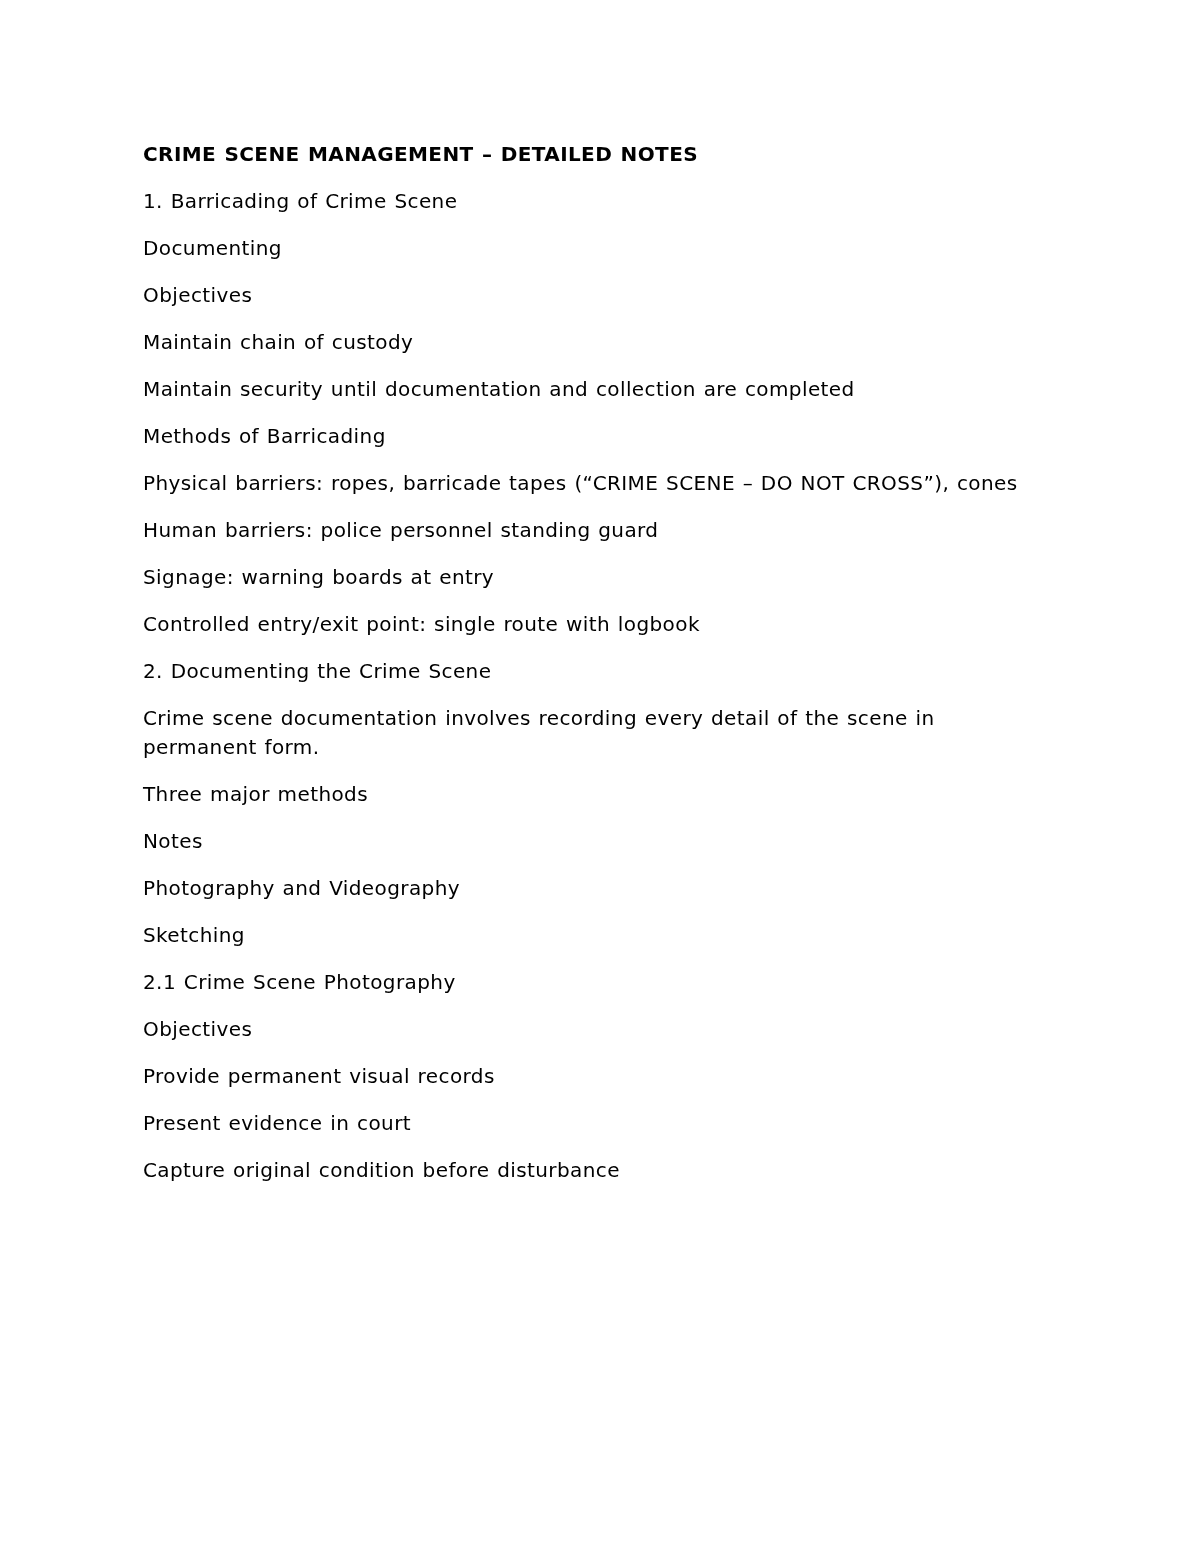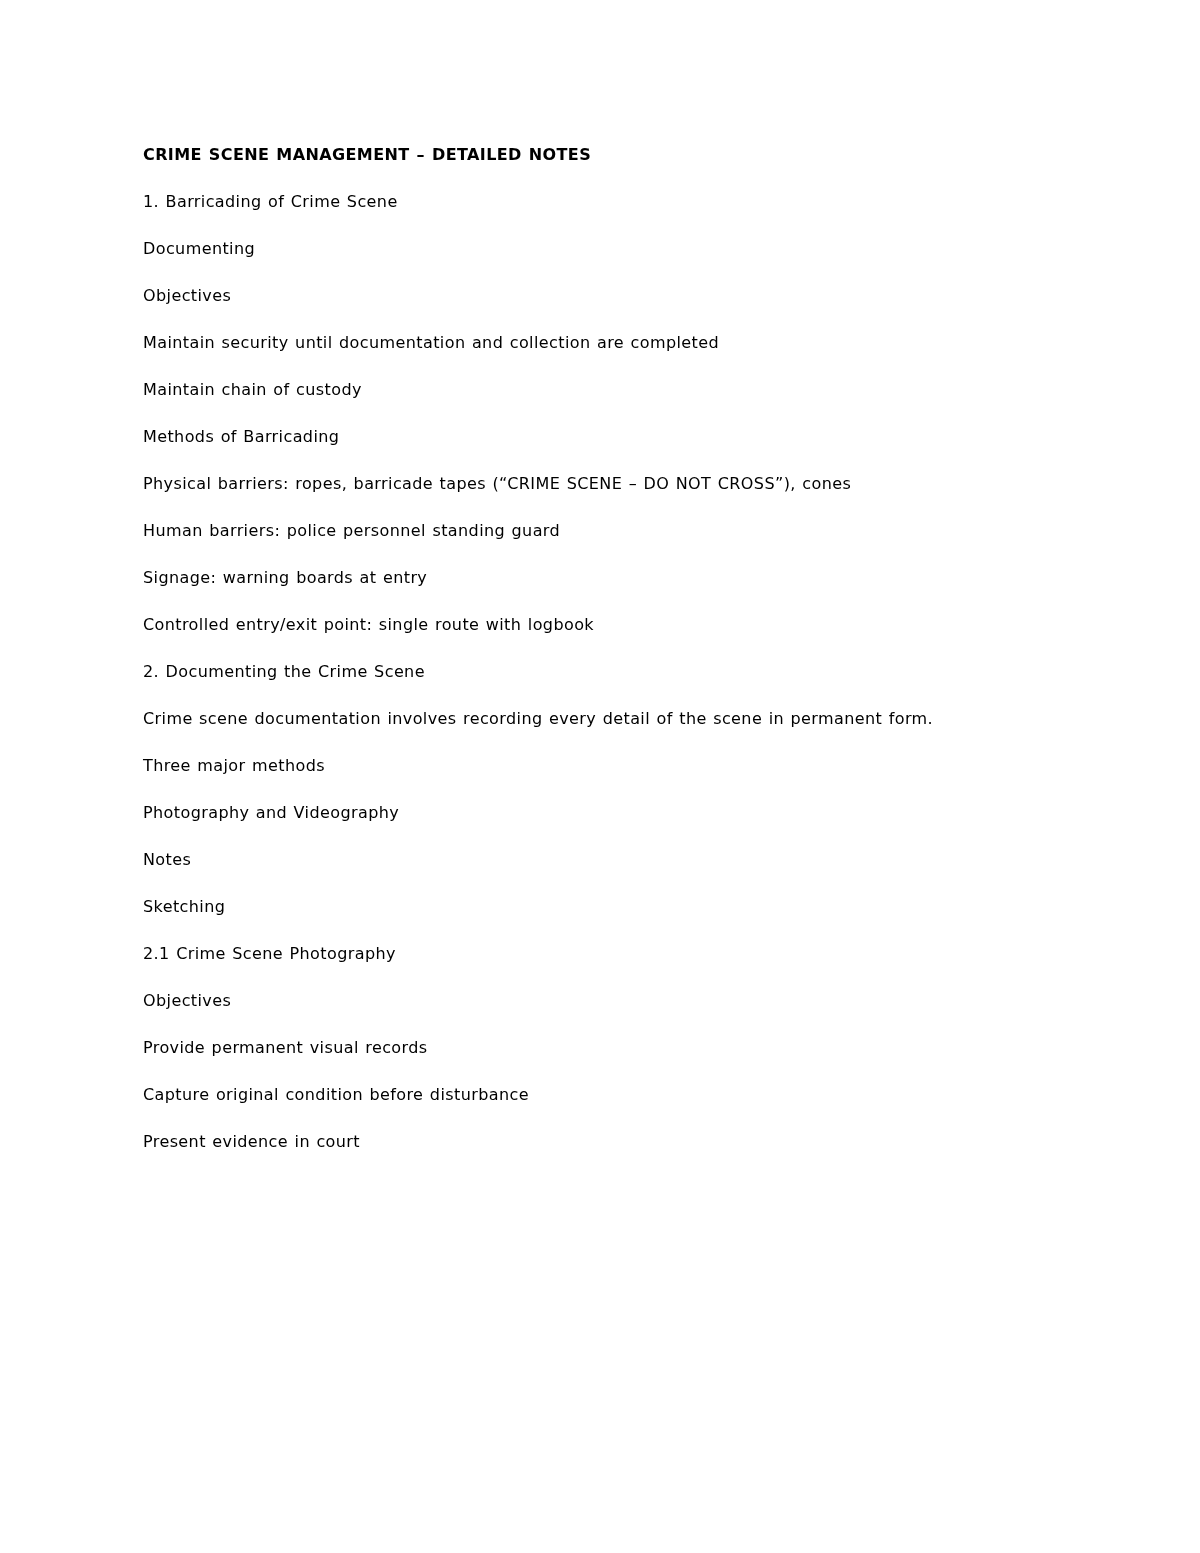--- a/index.html
+++ b/index.html
@@ -15,52 +15,52 @@
     overflow: hidden;
   }
   .page {
     box-sizing: border-box;
     width: 1200px;
     height: 1553px;
     padding: 140px 145px 40px 143px;
     background: #ffffff;
   }
   .doc p {
-    font-size: 16px;
+    font-size: 20px;
     line-height: 29px;
     letter-spacing: 0.4px;
     margin: 0 0 18px 0;
     font-weight: 400;
     word-spacing: 1px;
   }
   .doc p.title {
     font-weight: 700;
   }
 </style>
 </head>
 <body>
 
 <div class="page">
   <div class="doc" id="doc-body">
       <p class="title">CRIME SCENE MANAGEMENT – DETAILED NOTES</p>
       <p class="body">1. Barricading of Crime Scene</p>
       <p class="body">Documenting</p>
       <p class="body">Objectives</p>
+      <p class="body">Maintain chain of custody</p>
       <p class="body">Maintain security until documentation and collection are completed</p>
-      <p class="body">Maintain chain of custody</p>
       <p class="body">Methods of Barricading</p>
       <p class="body">Physical barriers: ropes, barricade tapes (“CRIME SCENE – DO NOT CROSS”), cones</p>
       <p class="body">Human barriers: police personnel standing guard</p>
       <p class="body">Signage: warning boards at entry</p>
       <p class="body">Controlled entry/exit point: single route with logbook</p>
       <p class="body">2. Documenting the Crime Scene</p>
       <p class="body">Crime scene documentation involves recording every detail of the scene in permanent form.</p>
       <p class="body">Three major methods</p>
+      <p class="body">Notes</p>
       <p class="body">Photography and Videography</p>
-      <p class="body">Notes</p>
       <p class="body">Sketching</p>
       <p class="body">2.1 Crime Scene Photography</p>
       <p class="body">Objectives</p>
       <p class="body">Provide permanent visual records</p>
+      <p class="body">Present evidence in court</p>
       <p class="body">Capture original condition before disturbance</p>
-      <p class="body">Present evidence in court</p>
     </div>
 </div>
 
 </body></html>

